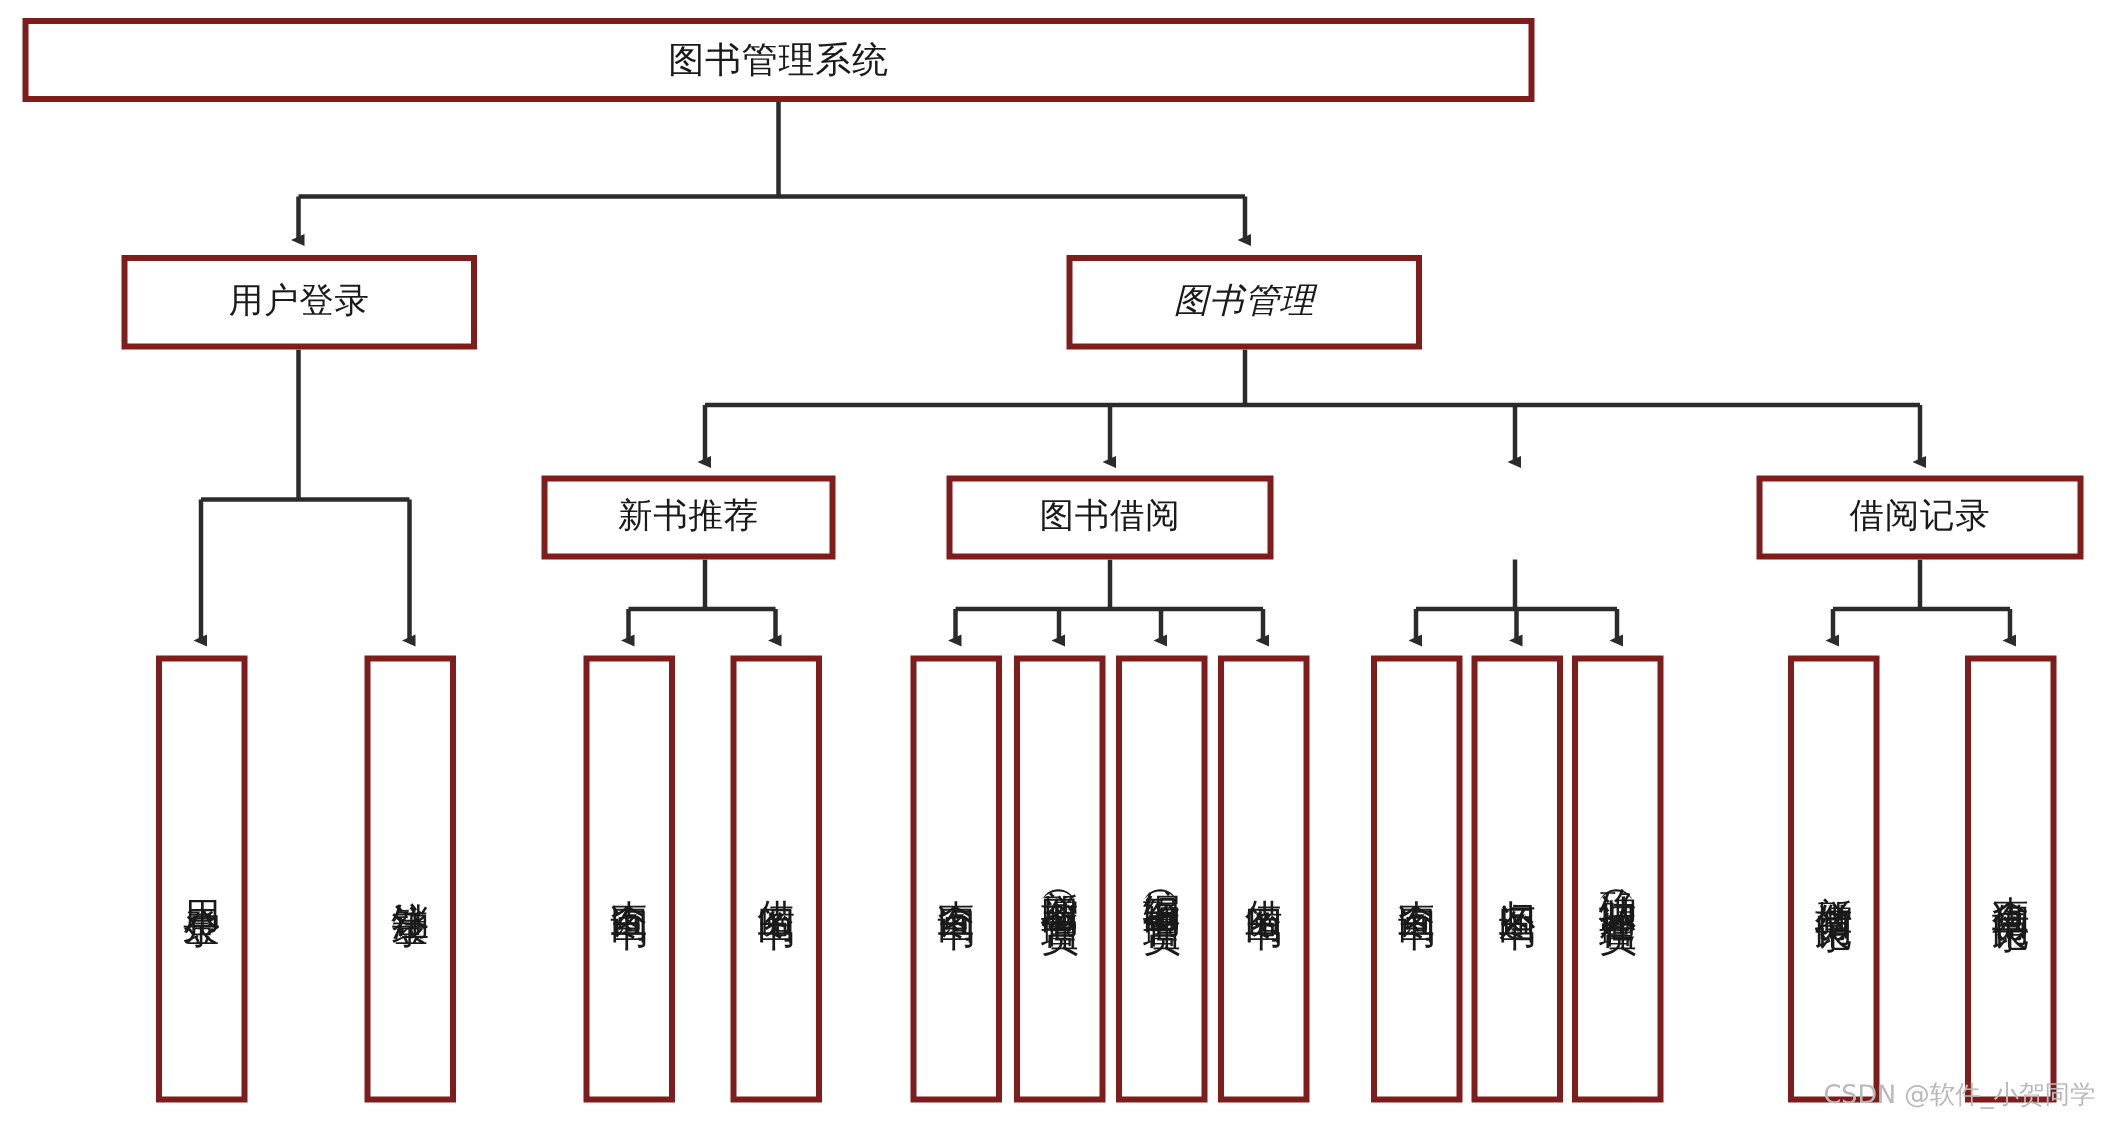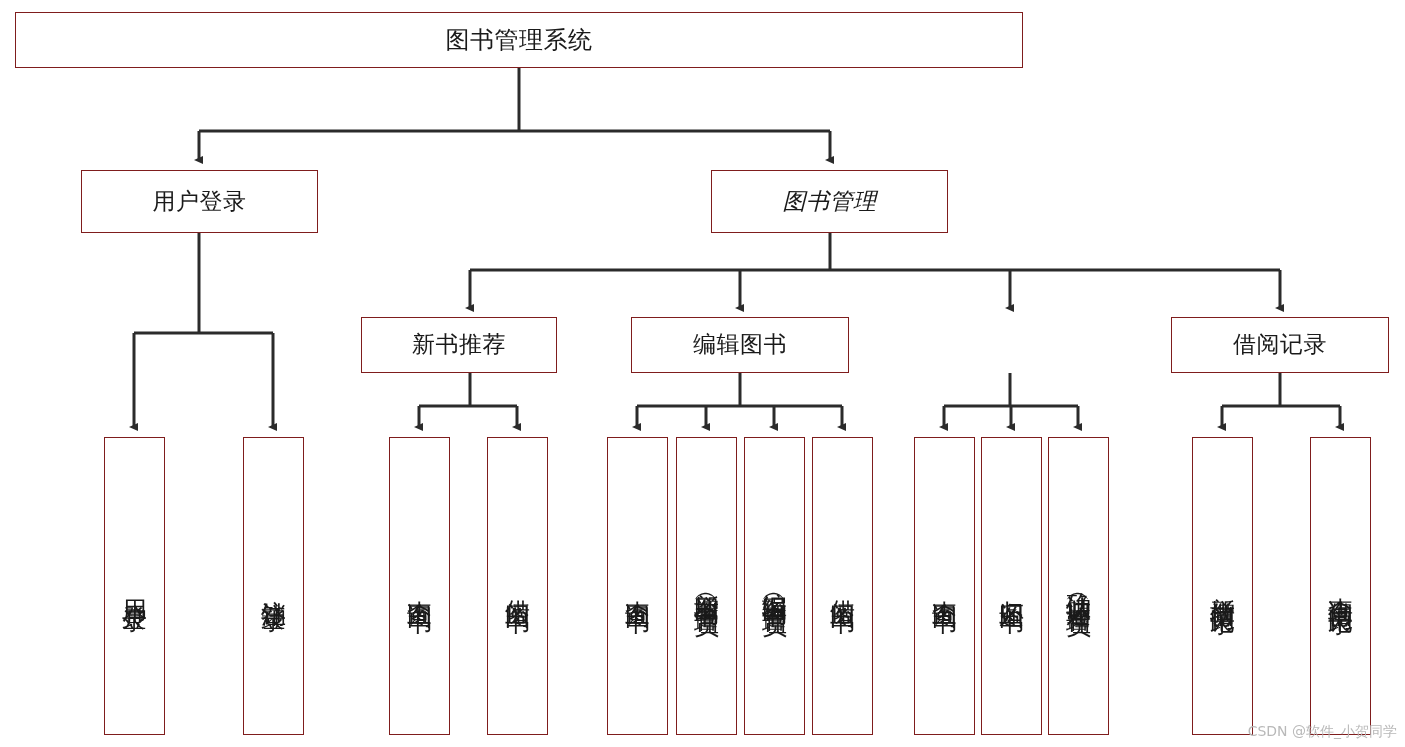--- a/index.html
+++ b/index.html
@@ -23,21 +23,21 @@
     left: 0;
     top: 0;
     width: 1405px;
     height: 747px;
     pointer-events: none;
   }
   .node {
     position: absolute;
     box-sizing: border-box;
     background: #ffffff;
-    border: 1px solid #7f1d1d;
+    border: 4px solid #7f1d1d;
     display: flex;
     align-items: center;
     justify-content: center;
     z-index: 2;
   }
   .node .lbl {
     color: #1a1a1a;
     line-height: 1.18;
     text-align: center;
     white-space: pre-line;
@@ -59,21 +59,21 @@
     text-orientation: upright;
     font-size: 25px;
     letter-spacing: 3px;
     line-height: 1.0;
     white-space: nowrap;
   }
   #watermark {
     position: absolute;
     right: 8px;
     bottom: 6px;
-    font-size: 14px;
+    font-size: 17px;
     color: #b9b9b9;
     z-index: 5;
     user-select: none;
     white-space: nowrap;
   }
 </style>
 </head>
 <body>
 
 <div id="canvas">
@@ -137,21 +137,21 @@
     <span class="lbl">用户登录</span>
   </div>
   <div class="node horiz" style="left:711px; top:170px; width:237px; height:63px;font-style:italic;">
     <span class="lbl">图书管理</span>
   </div>
 
   <div class="node horiz" style="left:361px; top:317px; width:196px; height:56px;">
     <span class="lbl">新书推荐</span>
   </div>
   <div class="node horiz" style="left:631px; top:317px; width:218px; height:56px;">
-    <span class="lbl">编辑图书</span>
+    <span class="lbl">图书借阅</span>
   </div>
   <div class="node horiz" style="left:1171px; top:317px; width:218px; height:56px;">
     <span class="lbl">借阅记录</span>
   </div>
 
   <div class="node vert" style="left:104px; top:437px; width:61px; height:298px;">
     <span class="lbl">用户登录</span>
   </div>
   <div class="node vert" style="left:243px; top:437px; width:61px; height:298px;">
     <span class="lbl">注销登录</span>

